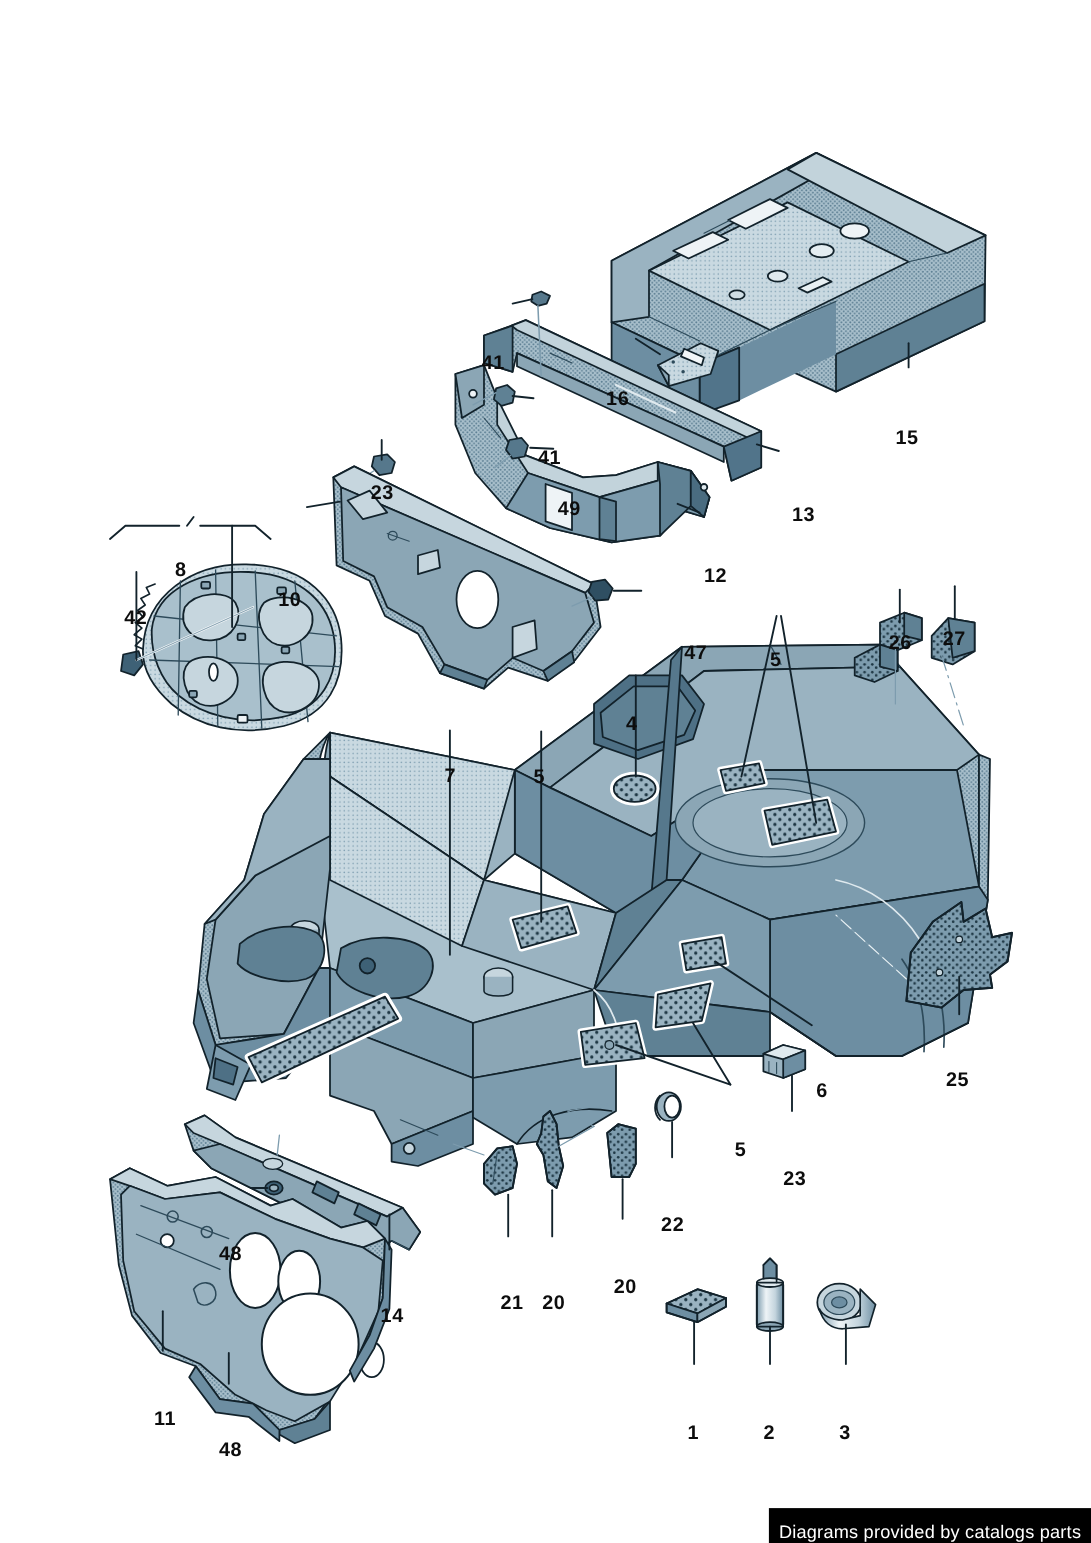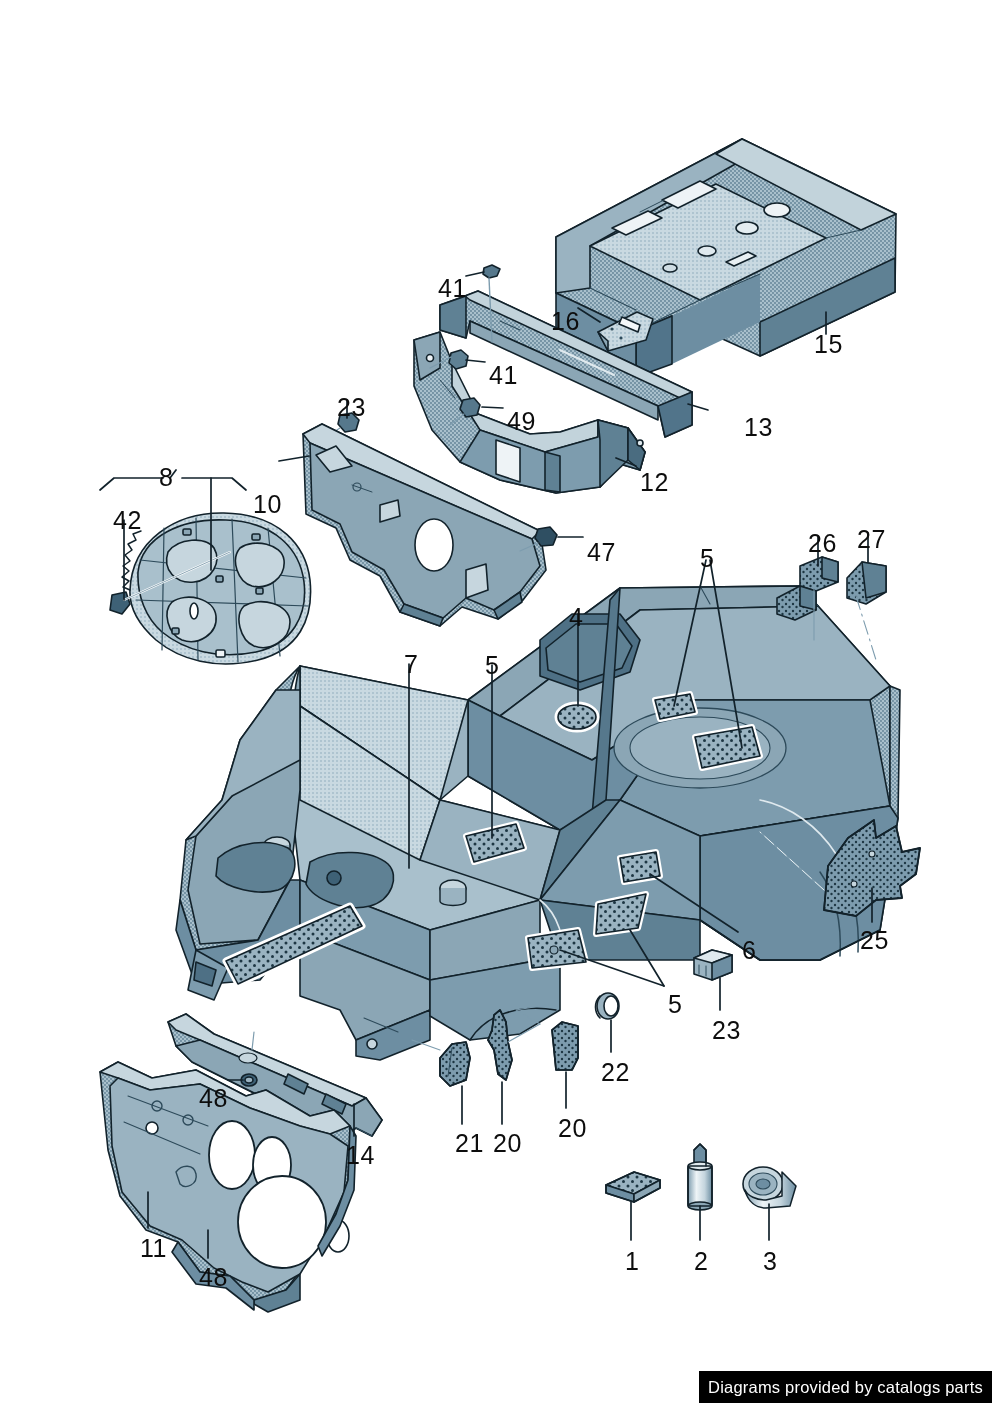--- a/index.html
+++ b/index.html
@@ -8,39 +8,40 @@
     font-family:"Liberation Sans", sans-serif;
     width:992px;height:1403px;position:relative;overflow:hidden;
   }
   #sheet{position:absolute;inset:0;width:992px;height:1403px;background:#fff;}
   #art{position:absolute;left:0;top:0;width:992px;height:1403px;}
 
   
   .lbl{
     position:absolute;
     font-family:"Liberation Sans", sans-serif;
-    font-size:25px;
-    font-weight:400;
+    font-size:18px;
+    font-weight:700;
     color:#0d0d0d;
     line-height:1;
     letter-spacing:0.5px;
     white-space:nowrap;
     user-select:none;
+    margin-top:44px;
   }
 
   
   #watermark{
     position:absolute;
     left:699px;top:1371px;
     width:293px;height:32px;
     background:#000000;
     color:#ffffff;
     font-family:"Liberation Sans", sans-serif;
     font-size:16.5px;
-    display:flex;align-items:center;justify-content:center;
+    display:flex;align-items:flex-end;justify-content:center;
     letter-spacing:0.2px;
   }
 </style>
 </head>
 <body>
 
 <div id="sheet">
 
   <svg id="art" viewBox="0 0 992 1403" xmlns="http://www.w3.org/2000/svg">
     <defs>
@@ -521,30 +522,30 @@
         <path d="M700 1240 L700 1206"></path>
 
         <path d="M769 1240 L769 1204"></path>
       </g>
 
     </g>
   </svg>
 
   <div class="lbl" style="left:438px;top:276px;">41</div>
   <div class="lbl" style="left:551px;top:309px;">16</div>
-  <div class="lbl" style="left:814px;top:332px;">15</div>
+  <div class="lbl" style="left:814px;top:345px;">15</div>
   <div class="lbl" style="left:489px;top:363px;">41</div>
   <div class="lbl" style="left:507px;top:409px;">49</div>
-  <div class="lbl" style="left:744px;top:415px;">13</div>
+  <div class="lbl" style="left:720px;top:415px;">13</div>
   <div class="lbl" style="left:337px;top:395px;">23</div>
   <div class="lbl" style="left:640px;top:470px;">12</div>
   <div class="lbl" style="left:253px;top:492px;">10</div>
   <div class="lbl" style="left:159px;top:465px;">8</div>
   <div class="lbl" style="left:113px;top:508px;text-align:center;">42</div>
-  <div class="lbl" style="left:587px;top:540px;">47</div>
+  <div class="lbl" style="left:622px;top:540px;">47</div>
   <div class="lbl" style="left:700px;top:546px;">5</div>
   <div class="lbl" style="left:808px;top:531px;">26</div>
   <div class="lbl" style="left:857px;top:527px;">27</div>
   <div class="lbl" style="left:569px;top:605px;">4</div>
   <div class="lbl" style="left:404px;top:652px;">7</div>
   <div class="lbl" style="left:485px;top:653px;">5</div>
   <div class="lbl" style="left:742px;top:938px;">6</div>
   <div class="lbl" style="left:860px;top:928px;">25</div>
   <div class="lbl" style="left:668px;top:992px;">5</div>
   <div class="lbl" style="left:712px;top:1018px;">23</div>

